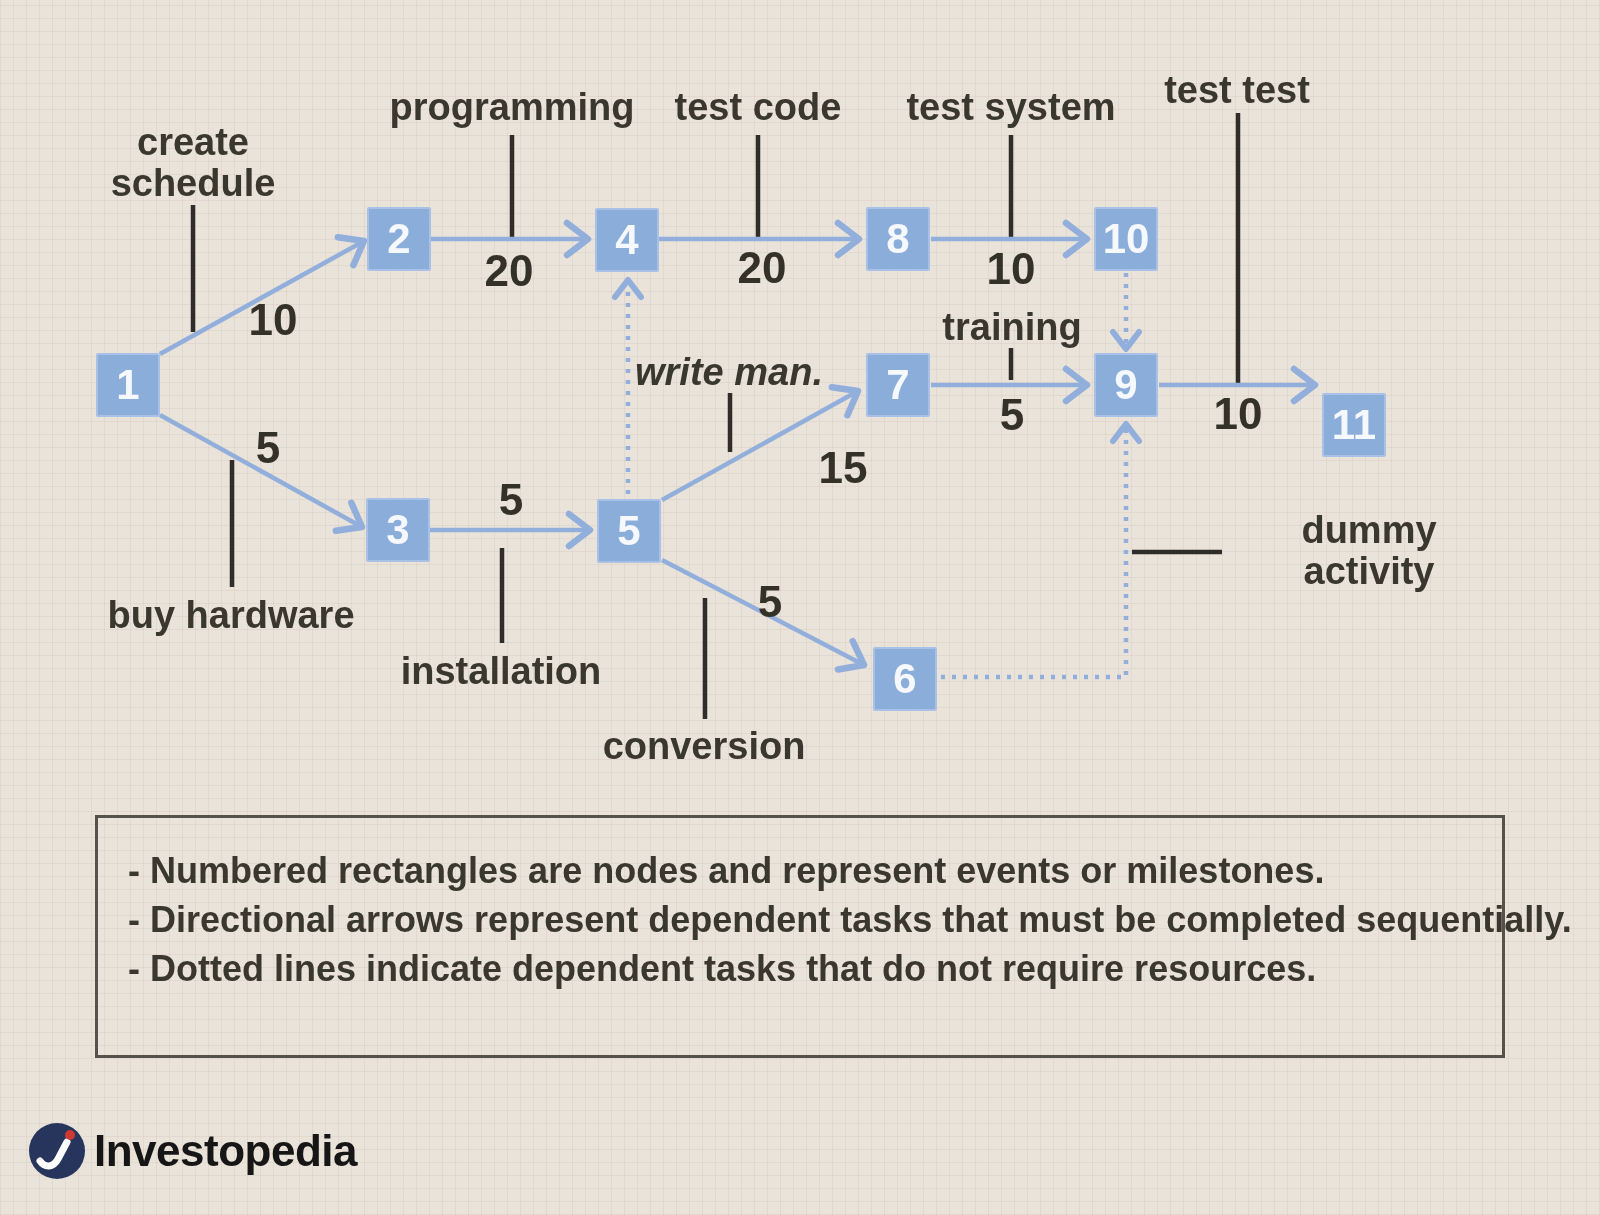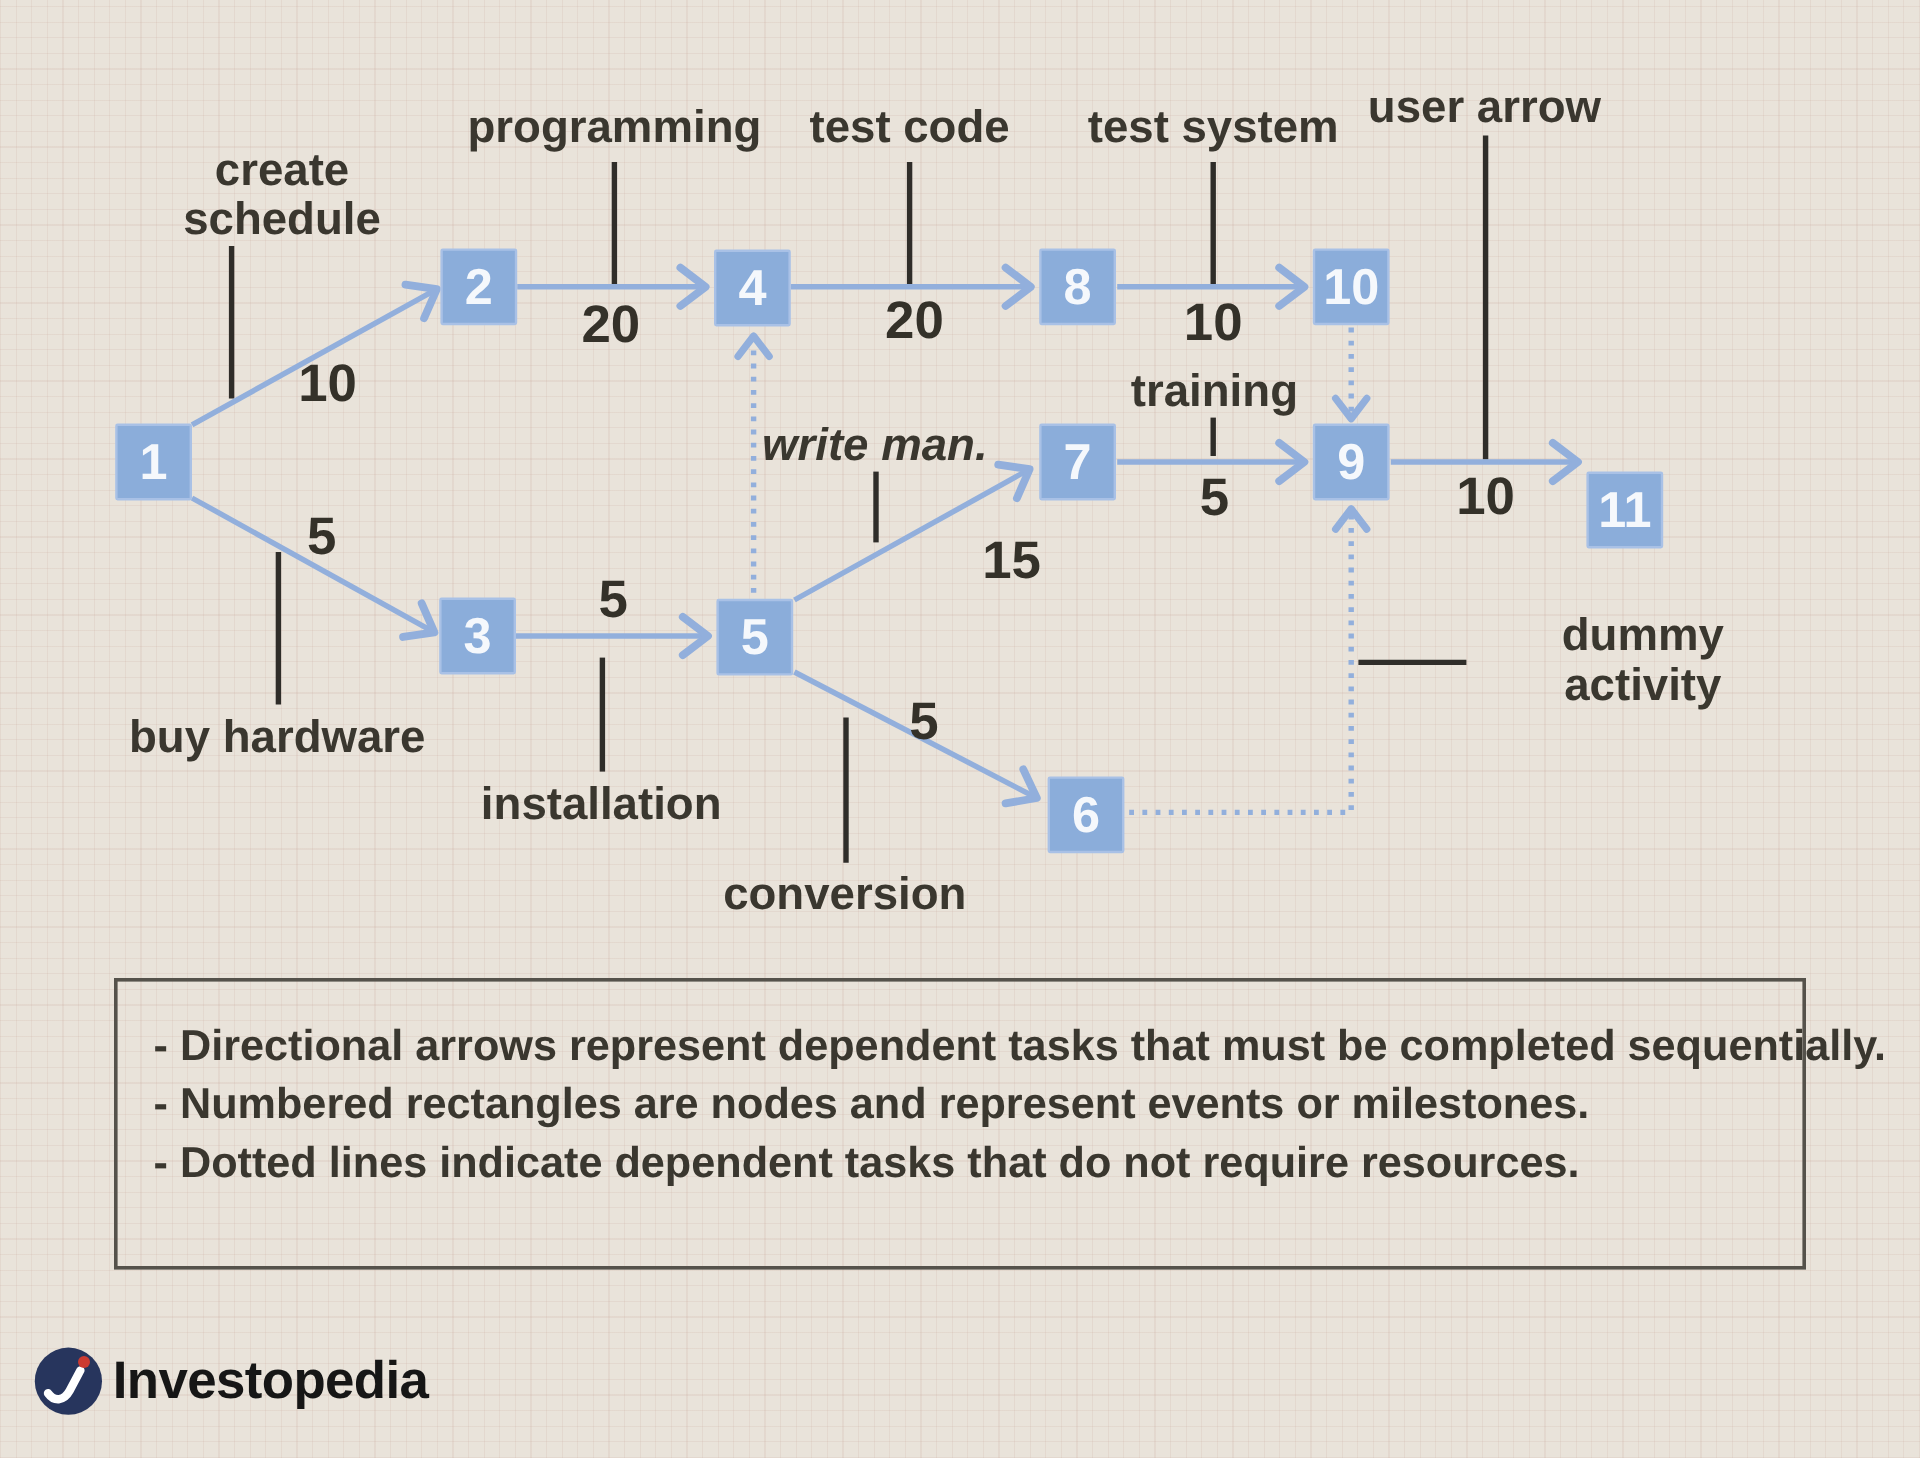--- a/index.html
+++ b/index.html
@@ -119,47 +119,47 @@
       <div class="node" style="left: 627px; top: 240px;">4</div>
       <div class="node" style="left: 629px; top: 531px;">5</div>
       <div class="node" style="left: 905px; top: 679px;">6</div>
       <div class="node" style="left: 898px; top: 385px;">7</div>
       <div class="node" style="left: 898px; top: 239px;">8</div>
       <div class="node" style="left: 1126px; top: 385px;">9</div>
       <div class="node" style="left: 1126px; top: 239px;">10</div>
       <div class="node" style="left: 1354px; top: 385px; margin-top: 40px;">11</div>
     </div>
   <div id="label-layer">
-      <div class="activity-label" style="left: 193px; top: 163px; margin-left: 42px;">create
+      <div class="activity-label" style="left: 193px; top: 163px;">create
 schedule</div>
       <div class="activity-label" style="left: 512px; top: 107px;">programming</div>
       <div class="activity-label" style="left: 758px; top: 107px;">test code</div>
       <div class="activity-label" style="left: 1011px; top: 107px;">test system</div>
-      <div class="activity-label" style="left: 1237px; top: 90px;">user arrow</div>
+      <div class="activity-label" style="left: 1237px; top: 90px;">test test</div>
       <div class="activity-label" style="left: 1012px; top: 327px;">training</div>
       <div class="activity-label" style="left: 729px; top: 372px; font-style: italic;">write man.</div>
       <div class="activity-label" style="left: 231px; top: 615px;">buy hardware</div>
       <div class="activity-label" style="left: 501px; top: 671px;">installation</div>
       <div class="activity-label" style="left: 704px; top: 746px;">conversion</div>
       <div class="activity-label" style="left: 1369px; top: 551px;">dummy activity</div>
       <div class="duration-label" style="left: 273px; top: 320px;">10</div>
       <div class="duration-label" style="left: 268px; top: 448px;">5</div>
       <div class="duration-label" style="left: 509px; top: 271px;">20</div>
       <div class="duration-label" style="left: 762px; top: 268px;">20</div>
       <div class="duration-label" style="left: 1011px; top: 269px;">10</div>
       <div class="duration-label" style="left: 511px; top: 500px;">5</div>
       <div class="duration-label" style="left: 809px; top: 468px; margin-left: 34px;">15</div>
       <div class="duration-label" style="left: 770px; top: 602px;">5</div>
       <div class="duration-label" style="left: 1012px; top: 415px;">5</div>
       <div class="duration-label" style="left: 1238px; top: 414px;">10</div>
     </div>
 
   <div class="legend">
+    <div class="legend-line">- Numbered rectangles are nodes and represent events or milestones.</div>
     <div class="legend-line">- Directional arrows represent dependent tasks that must be completed sequentially.</div>
-    <div class="legend-line">- Numbered rectangles are nodes and represent events or milestones.</div>
     <div class="legend-line">- Dotted lines indicate dependent tasks that do not require resources.</div>
   </div>
 
   <div class="logo">
     <svg width="58" height="58" viewBox="0 0 58 58" xmlns="http://www.w3.org/2000/svg">
       <circle cx="29" cy="29" r="28" fill="#27355d"></circle>
       <path d="M12 39 C17 46 25 46 30 37 L39 20" fill="none" stroke="#ffffff" stroke-width="7" stroke-linecap="round" stroke-linejoin="round"></path>
       <circle cx="42" cy="13" r="5" fill="#cc3a31"></circle>
     </svg>
     <span class="logo-word">Investopedia</span>

